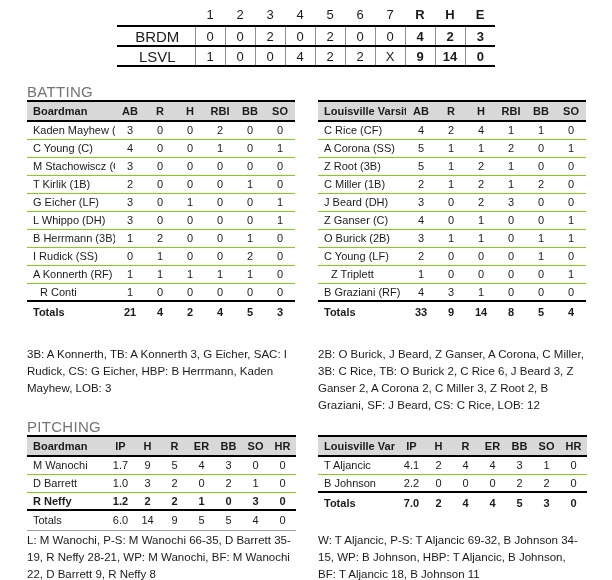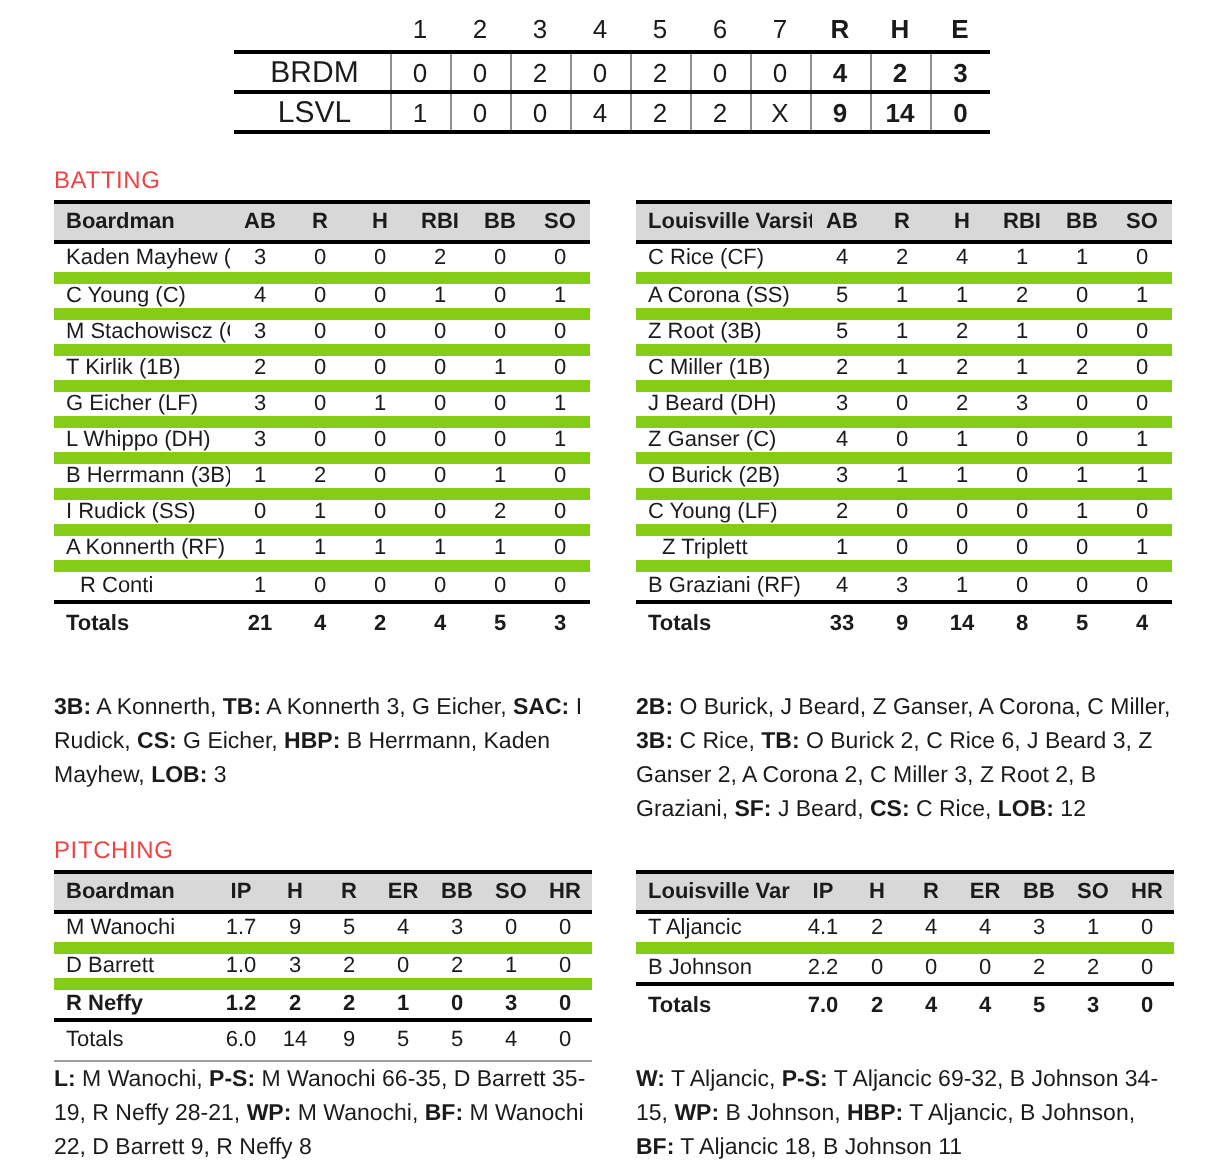--- a/index.html
+++ b/index.html
@@ -23,21 +23,21 @@
   .linescore thead .team { height: 22px; }
   .linescore .num {
     width: 30px; text-align: center; font-size: 13px; font-weight: normal;
     height: 20px; border-left: 1px solid #8f8f8f;
   }
   .linescore thead .num { border-left: none; height: 22px; }
   .linescore .rhe { font-weight: bold; }
 
   
   .section-label {
-    font-size: 12px; letter-spacing: .3px; color: #ef4444;
+    font-size: 15px; letter-spacing: .3px; color: #737373;
     margin: 0 0 3px 27px; height: 14px;
   }
   .batting-label { margin-top: 16px; }
   .pitching-label { margin-top: 4px; }
   .two-col { display: flex; margin-left: 27px; column-gap: 23px; }
   .col { width: 268px; }
   .holder.batting-holder { height: 246px; }
   .holder.pitching-holder { height: 97px; }
 
   
@@ -49,29 +49,29 @@
   .stat thead th { font-weight: bold; height: 20px; padding: 0; }
   .stat td, .stat th { text-align: center; padding: 0; }
   .stat .name {
     text-align: left; padding-left: 6px; white-space: nowrap; overflow: hidden;
   }
   .stat.batting .name { width: 88px; }
   .stat.batting .num { width: 30px; }
   .stat.pitching .name { width: 80px; }
   .stat.pitching .num { width: 27px; }
   .stat tbody tr { height: 18px; }
-  .stat tbody tr + tr { border-top: 6px solid #84cc16; }
+  .stat tbody tr + tr { border-top: 1px solid #84cc16; }
   .stat tr.totals { border-top: 2px solid #000 !important; height: 20px; }
   .stat tr.bold { font-weight: bold; }
   .stat td.indent { padding-left: 13px; }
   .pitching-cols .col:first-child .stat { border-bottom: 1px solid #9d9d9d; }
 
   
   .notes { font-size: 11.5px; line-height: 17px; color: #1b1b1b; width: 268px; }
-  .notes b { font-weight: bold; }
+  .notes b { font-weight: normal; }
 </style>
 </head>
 <body>
 
 <div class="page">
 
   <table class="linescore">
       <thead>
         <tr>
           <th class="team"></th>

